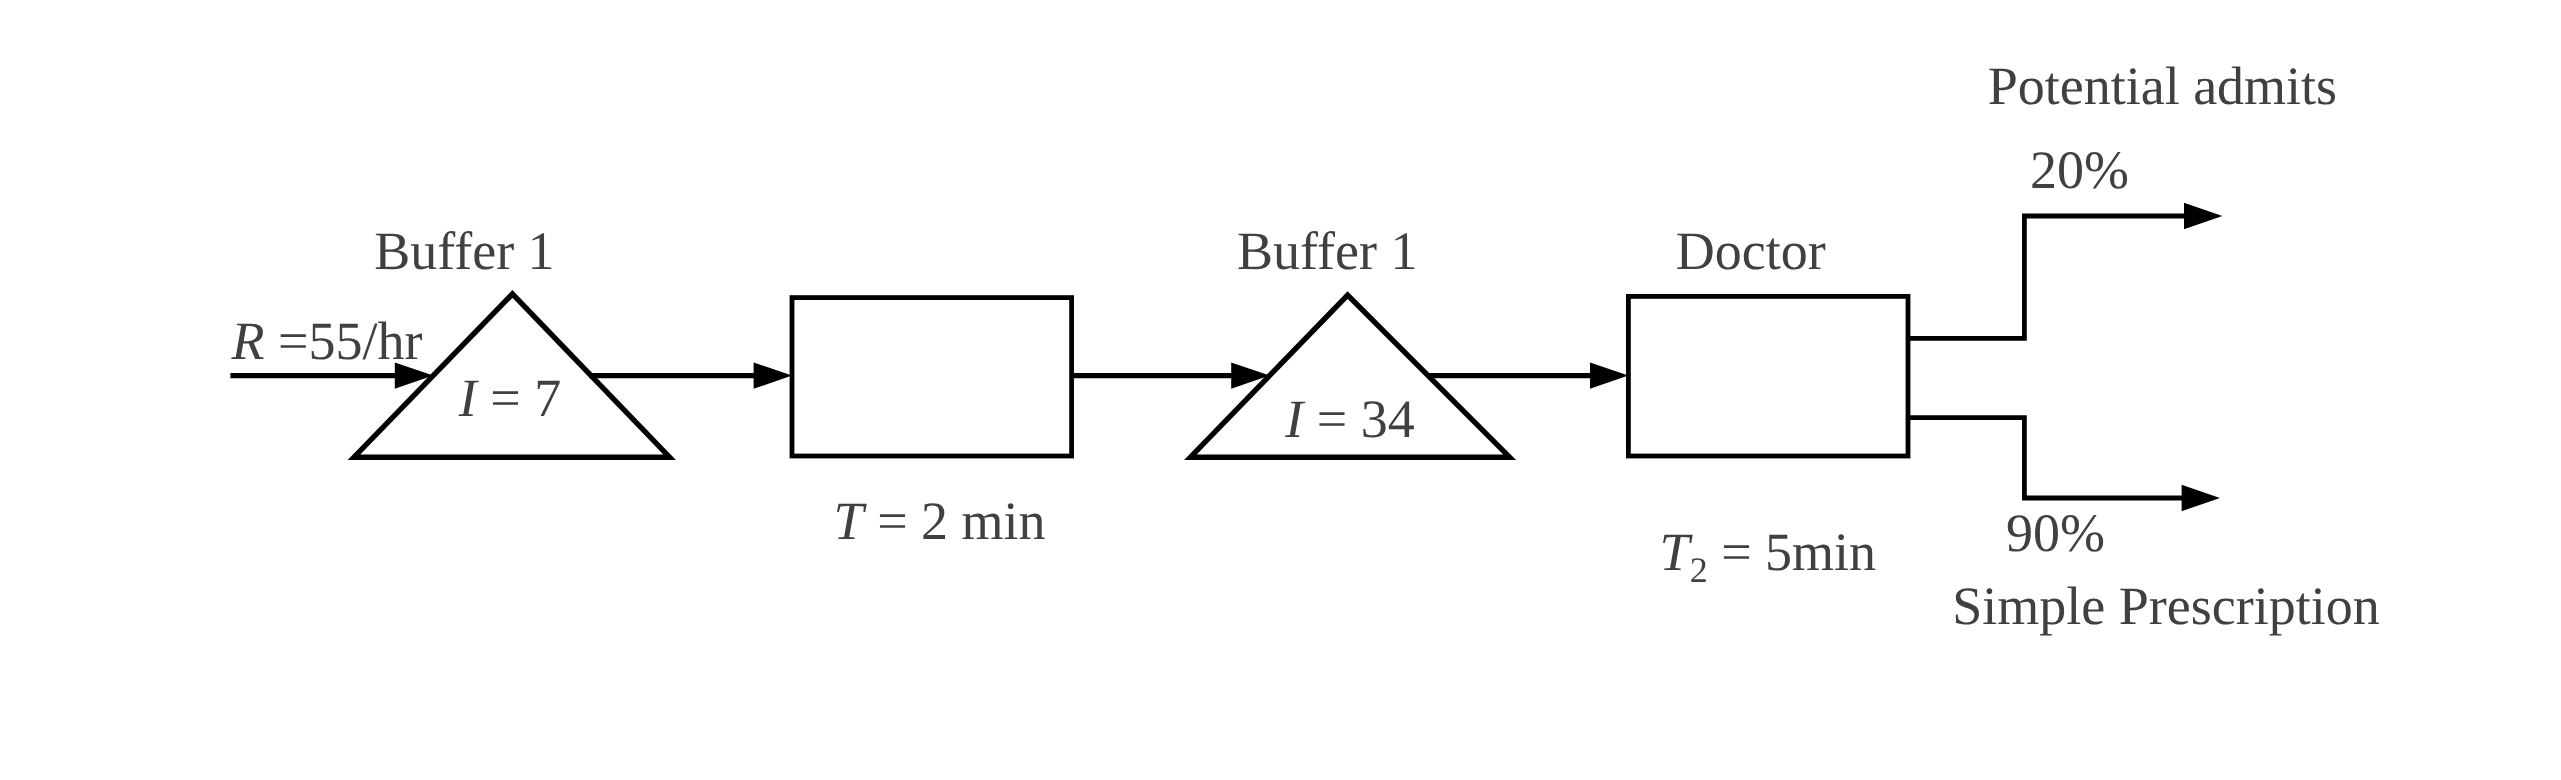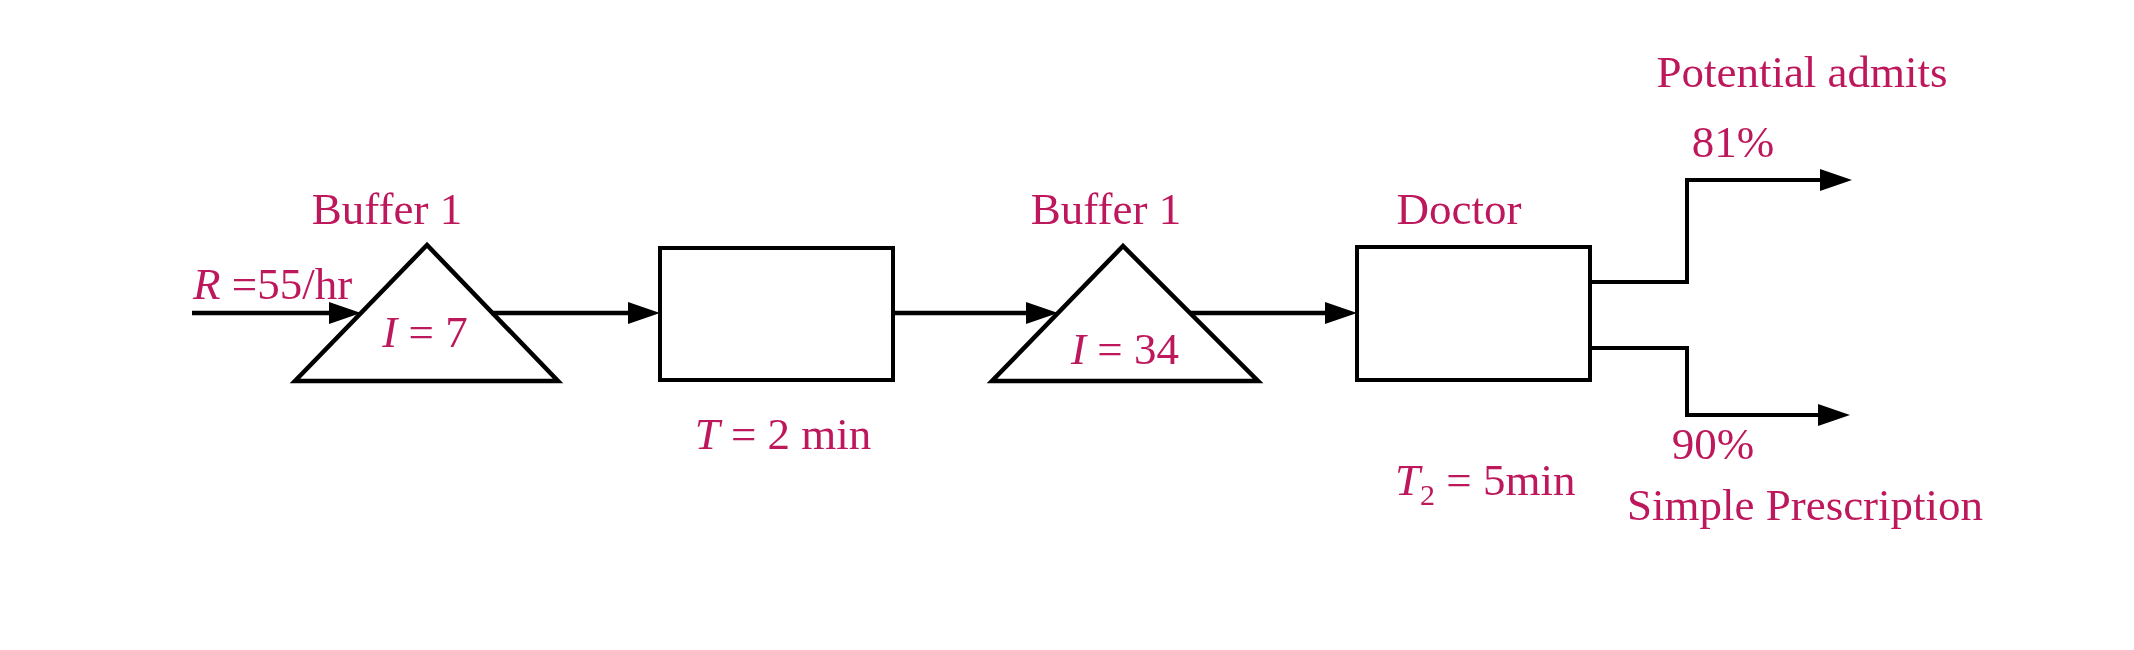--- a/index.html
+++ b/index.html
@@ -19,21 +19,21 @@
   .diagram-svg {
     position: absolute;
     left: 0;
     top: 0;
   }
   .lbl {
     position: absolute;
     font-size: 45px;
     line-height: 1;
     white-space: nowrap;
-    color: #be185d;
+    color: #404040;
   }
   .lbl.center {
     transform: translateX(-50%);
   }
   .lbl i {
     font-style: italic;
   }
   .lbl sub {
     font-size: 30px;
     line-height: 0;
@@ -82,23 +82,23 @@
 
   <div class="lbl center" style="left:783px; top:412px;"><i>T</i><span> = 2 min</span></div>
 
   <div class="lbl center" style="left:1106px; top:187px;">Buffer 1</div>
 
   <div class="lbl center" style="left:1125px; top:327px;"><i>I</i><span> = 34</span></div>
 
   <div class="lbl center" style="left:1459px; top:187px;">Doctor</div>
 
 
-  <div class="lbl" style="left:1383px; top:458px;margin-left:12px;"><i>T</i><sub>2</sub><span> = 5min</span></div>
+  <div class="lbl" style="left:1383px; top:438px;"><i>T</i><sub>2</sub><span> = 5min</span></div>
 
   <div class="lbl center" style="left:1802px; top:50px;">Potential admits</div>
 
-  <div class="lbl center" style="left:1733px; top:120px;">81%</div>
+  <div class="lbl center" style="left:1733px; top:120px;">20%</div>
 
   <div class="lbl center" style="left:1713px; top:422px;">90%</div>
 
   <div class="lbl center" style="left:1805px; top:483px;">Simple Prescription</div>
 
 </div>
 
 </body></html>

